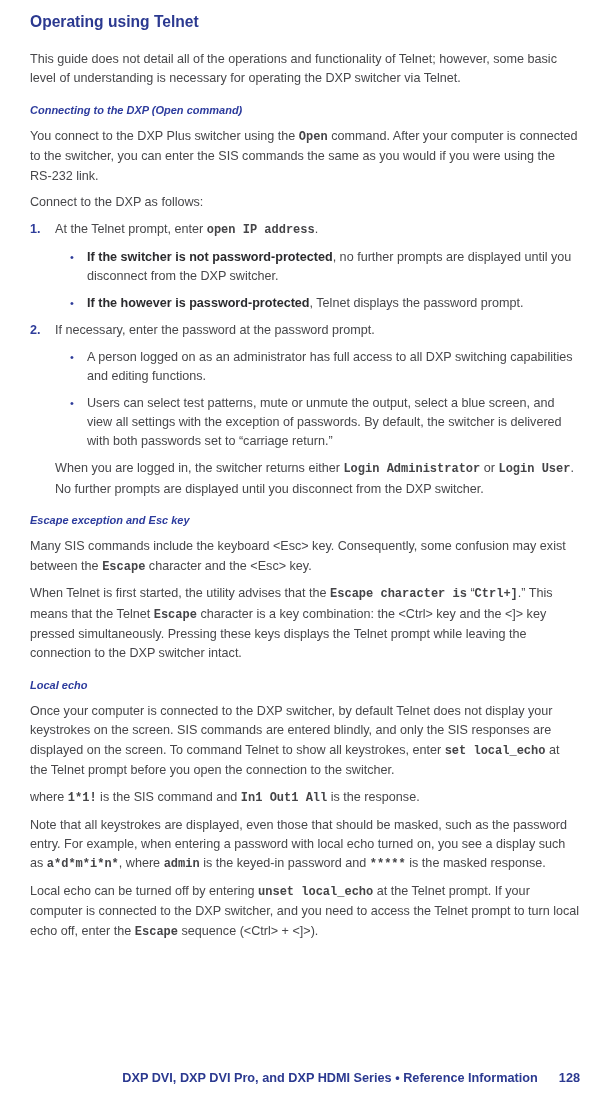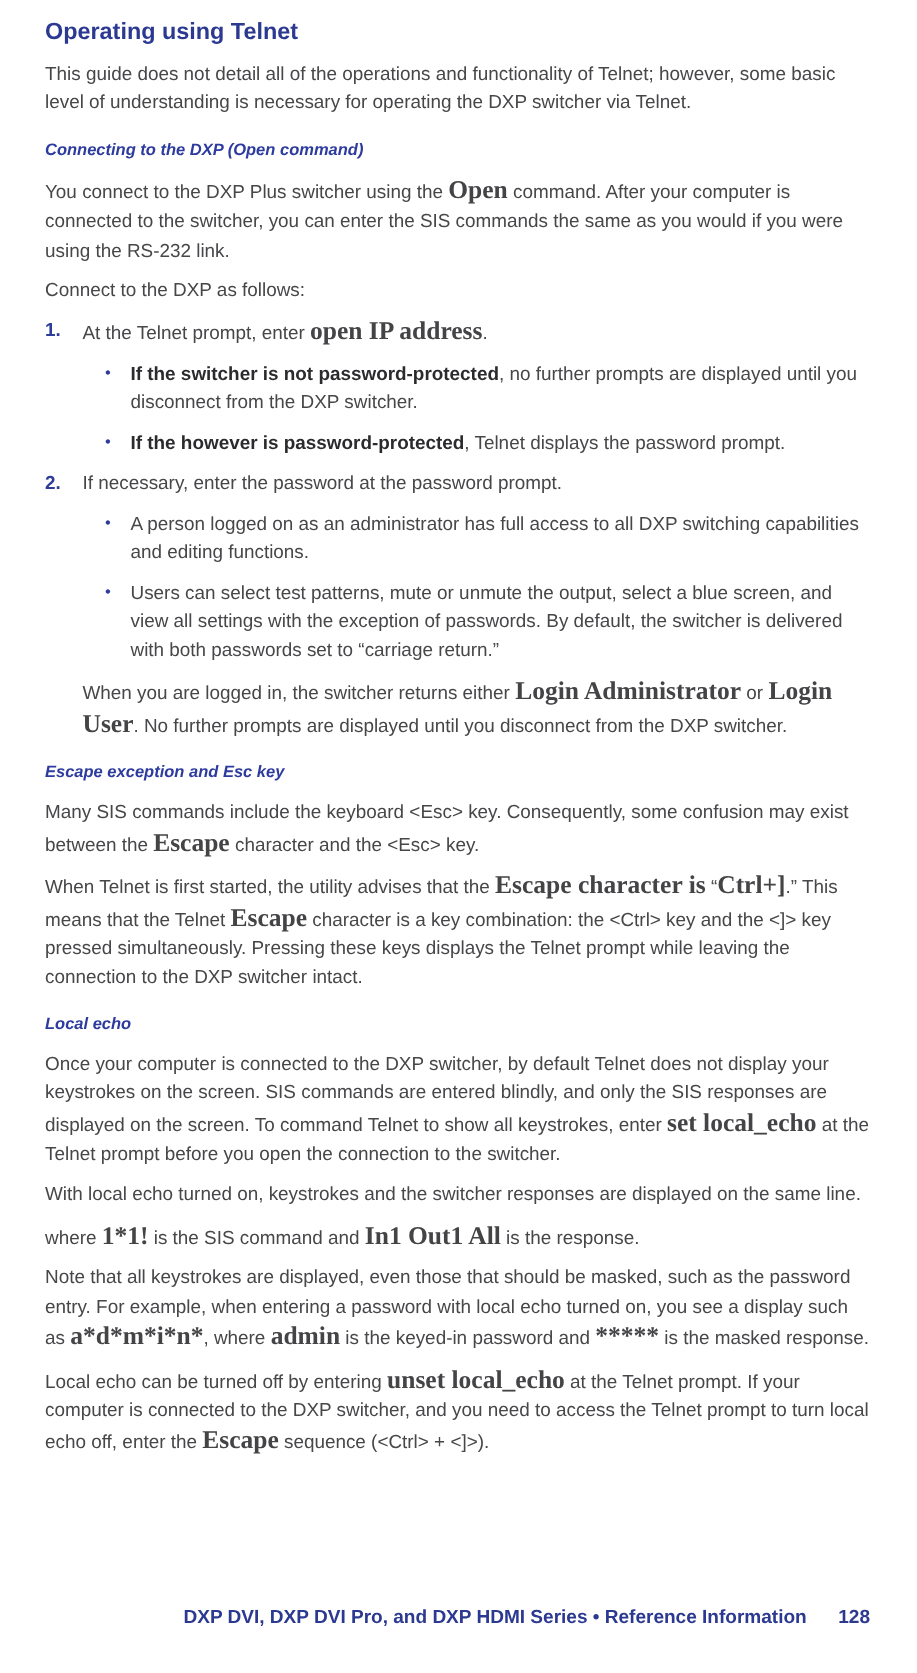--- a/index.html
+++ b/index.html
@@ -14,41 +14,41 @@
     font-size: 12.6px;
     line-height: 19.3px;
     color: #47474a;
     overflow: hidden;
   }
   .h1 {
     color: #2b3990;
     font-size: 15.6px;
     font-weight: bold;
     line-height: 18px;
-    margin: 0 0 9px 0;
+    margin: 0 0 19px 0;
   }
   .h2 {
     color: #2c3b9d;
     font-size: 11px;
     font-weight: bold;
     font-style: italic;
     line-height: 18px;
     margin: 12px 0 8.5px 0;
   }
   p.para { margin: 0 0 7.5px 0; }
   p.para.indent { margin-left: 25px; }
   .oli { display: flex; margin: 0 0 7.5px 0; }
   .oli .num { flex: 0 0 25px; color: #2e3c9a; font-weight: bold; }
   .uli { display: flex; margin: 0 0 7.5px 40px; }
   .uli .marker { flex: 0 0 17px; color: #2e3c9a; font-size: 11px; line-height: 19.3px; }
   .txt { flex: 1; }
   .code {
-    font-family: Liberation Serif, serif;
+    font-family: Liberation Mono, monospace;
     font-weight: bold;
-    font-size: 17px;
+    font-size: 12px;
     color: #444447;
   }
   .b { font-weight: bold; color: #2b2b2e; }
   .footer {
     position: absolute;
     top: 1070px;
     right: 31px;
     display: flex;
     align-items: flex-end;
     gap: 21px;
@@ -92,21 +92,20 @@
       <div class="uli">
         <span class="marker">•</span>
         <span class="txt"><span>Users can select test patterns, mute or unmute the output, select a blue screen, and view all settings with the exception of passwords. By default, the switcher is delivered with both passwords set to “carriage return.”</span></span>
       </div>
       <p class="para indent"><span>When you are logged in, the switcher returns either </span><span class="code">Login Administrator</span><span> or </span><span class="code">Login User</span><span>. No further prompts are displayed until you disconnect from the DXP switcher.</span></p>
       <div class="h2">Escape exception and Esc key</div>
       <p class="para"><span>Many SIS commands include the keyboard &lt;Esc&gt; key. Consequently, some confusion may exist between the </span><span class="code">Escape</span><span> character and the &lt;Esc&gt; key.</span></p>
       <p class="para"><span>When Telnet is first started, the utility advises that the </span><span class="code">Escape character is</span><span> “</span><span class="code">Ctrl+]</span><span>.” This means that the Telnet </span><span class="code">Escape</span><span> character is a key combination: the &lt;Ctrl&gt; key and the &lt;]&gt; key pressed simultaneously. Pressing these keys displays the Telnet prompt while leaving the connection to the DXP switcher intact.</span></p>
       <div class="h2">Local echo</div>
       <p class="para"><span>Once your computer is connected to the DXP switcher, by default Telnet does not display your keystrokes on the screen. SIS commands are entered blindly, and only the SIS responses are displayed on the screen. To command Telnet to show all keystrokes, enter </span><span class="code">set local_echo</span><span> at the Telnet prompt before you open the connection to the switcher.</span></p>
-      <p class="para"><span>With local echo turned on, keystrokes and the switcher responses are displayed on the same line.</span></p>
       <p class="para"><span>where </span><span class="code">1*1!</span><span> is the SIS command and </span><span class="code">In1 Out1 All</span><span> is the response.</span></p>
       <p class="para"><span>Note that all keystrokes are displayed, even those that should be masked, such as the password entry. For example, when entering a password with local echo turned on, you see a display such as </span><span class="code">a*d*m*i*n*</span><span>, where </span><span class="code">admin</span><span> is the keyed-in password and </span><span class="code">*****</span><span> is the masked response.</span></p>
       <p class="para"><span>Local echo can be turned off by entering </span><span class="code">unset local_echo</span><span> at the Telnet prompt. If your computer is connected to the DXP switcher, and you need to access the Telnet prompt to turn local echo off, enter the </span><span class="code">Escape</span><span> sequence (&lt;Ctrl&gt; + &lt;]&gt;).</span></p>
     </div>
   <div class="footer">
     <span>DXP DVI, DXP DVI Pro, and DXP HDMI Series • Reference Information</span>
     <span>128</span>
   </div>
 </div>
 

